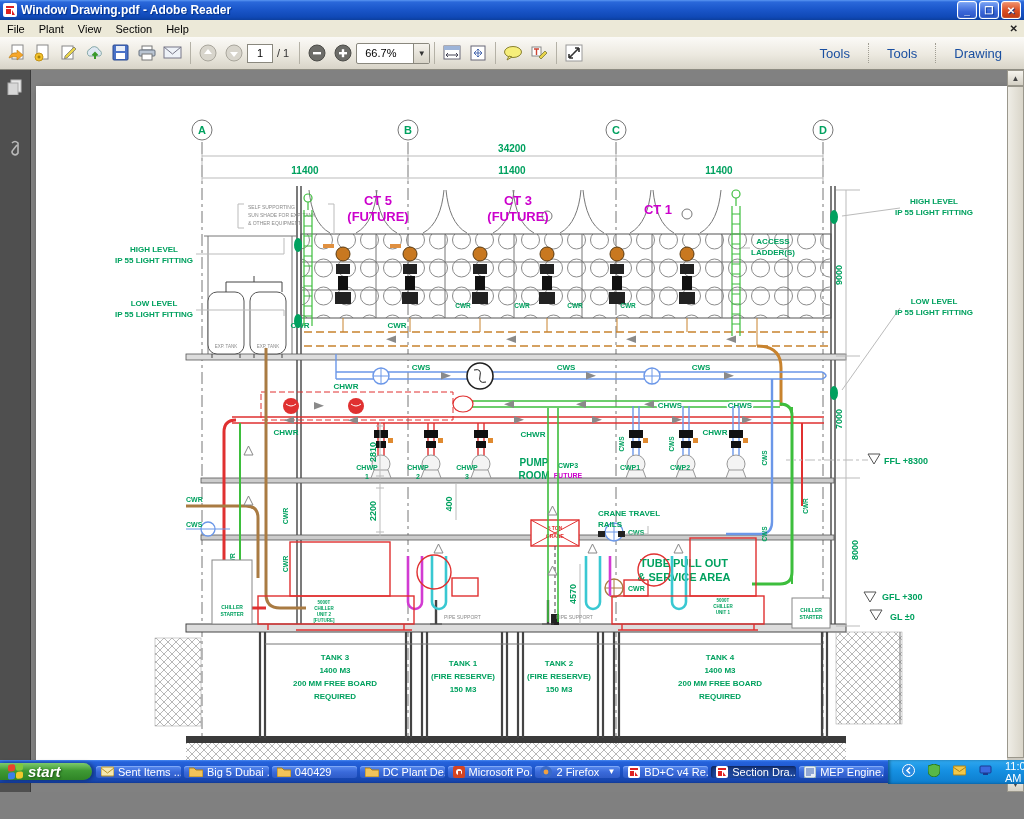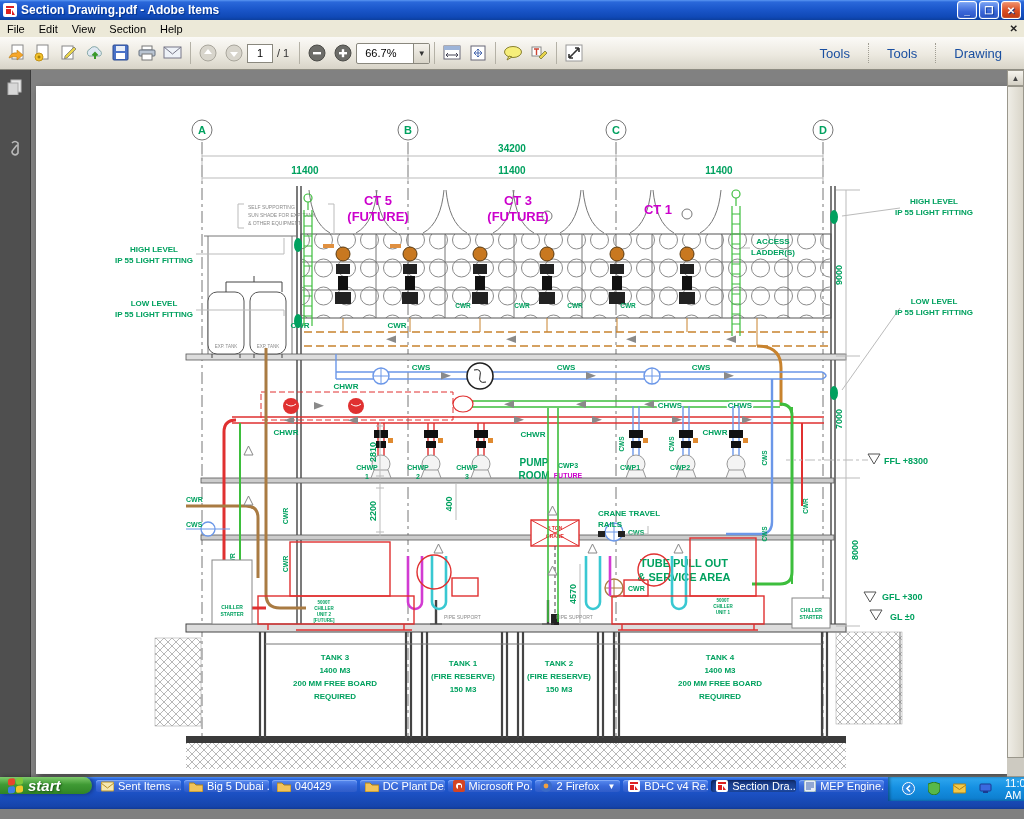--- a/index.html
+++ b/index.html
@@ -64,23 +64,23 @@
   svg.draw text.st{text-anchor:start;}
   svg.draw text.m{fill:#CC00CC;} svg.draw text.r{fill:#E03030;} svg.draw text.gy{fill:#8a8a8a;font-weight:normal;}
   .f13{font-size:13px}.f11{font-size:11px}.f10{font-size:10px}.f9{font-size:9px}.f8{font-size:8px}
   .f7{font-size:7px}.f6{font-size:6.5px}.f5{font-size:5px}.f4{font-size:4.5px}
   .ln{stroke:#444;fill:none;} .ln2{stroke:#777;fill:none;} .dim{stroke:#bbb;fill:none;}
   .org{stroke:#C8832E;fill:none;} .blu{stroke:#6B97E8;fill:none;} .grn{stroke:#3DBE3D;fill:none;}
   .red{stroke:#E03030;fill:none;} .brn{stroke:#A97B42;fill:none;} .cyn{stroke:#39C8D2;fill:none;}
   .mag{stroke:#D23BD2;fill:none;}
 
   
-  .taskbar{position:absolute;left:0;top:777px;width:1024px;height:32px;
+  .taskbar{position:absolute;left:0;top:760px;width:1024px;height:23px;
     background:linear-gradient(180deg,#4a8af2 0%,#2563dc 8%,#1c51c4 50%,#1644ab 92%,#123a96 100%);
-    display:flex;align-items:flex-start;}
+    display:flex;align-items:center;}
   .startbtn{width:84px;display:flex;align-items:center;gap:5px;padding-left:8px;
     background:linear-gradient(180deg,#7eca6c 0%,#3f9a34 45%,#2f8426 100%);
     border-radius:0 12px 12px 0;box-shadow:2px 0 4px rgba(0,0,0,.4);
     color:#fff;font-size:15px;font-weight:bold;font-style:italic;text-shadow:1px 1px 2px #1c5216;}
   .flag{width:15px;height:15px;display:grid;grid-template-columns:7px 7px;grid-gap:1px;transform:skewY(-6deg);}
   .flag i{border-radius:2px;}
   .tasks{display:flex;flex:1;gap:3px;padding:3px 4px;min-width:0;}
   .task{flex:1;min-width:0;display:flex;align-items:center;gap:4px;padding:0 5px;border-radius:3px;
     background:linear-gradient(180deg,#5a8cf0,#3a6ada 50%,#2f5cc8);box-shadow:inset 0 1px 0 #7fa8f6;
     color:#fff;font-size:11px;white-space:nowrap;overflow:hidden;}
@@ -98,31 +98,31 @@
 <div class="win">
 
   <div class="titlebar">
     <span class="appicon">
       <svg width="12" height="12">
           <rect x="0" y="0" width="12" height="12" fill="#fff"></rect>
           <path d="M2 2h8v2H2zM2 5h5v5H2z" fill="#d22"></path>
           <path d="M8 6l3 5H8z" fill="#d22"></path>
         </svg>
     </span>
-    <span>Section Drawing.pdf - Adobe Items</span>
+    <span>Window Drawing.pdf - Adobe Reader</span>
     <span class="winbtns">
       <span class="wb">_</span>
       <span class="wb">❐</span>
       <span class="wb close">✕</span>
     </span>
   </div>
 
   <div class="menubar">
     <span class="mi">File</span>
-    <span class="mi">Edit</span>
+    <span class="mi">Plant</span>
     <span class="mi">View</span>
     <span class="mi">Section</span>
     <span class="mi">Help</span>
     <span class="mx">✕</span>
   </div>
 
   <div class="toolbar">
     <span class="tbtn">
       <svg width="20" height="18">
           <rect x="5" y="1" width="11" height="14" fill="#fff" stroke="#888"></rect>

